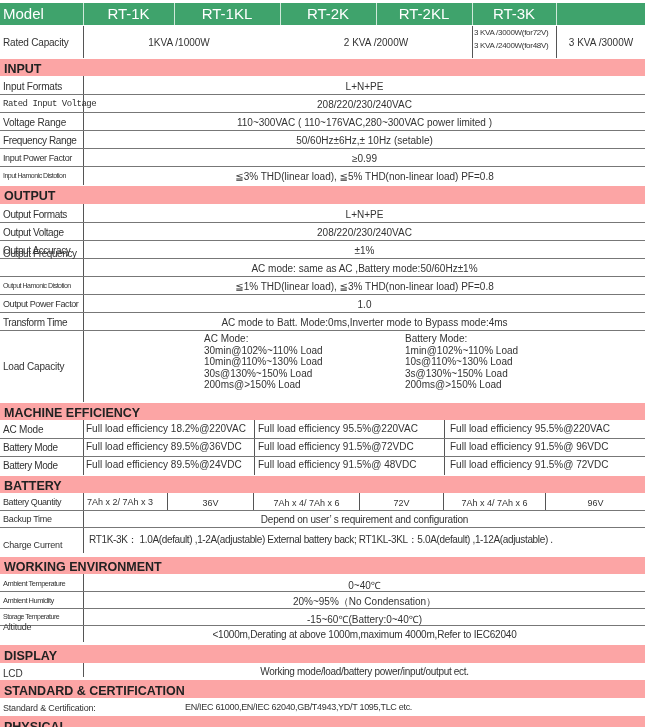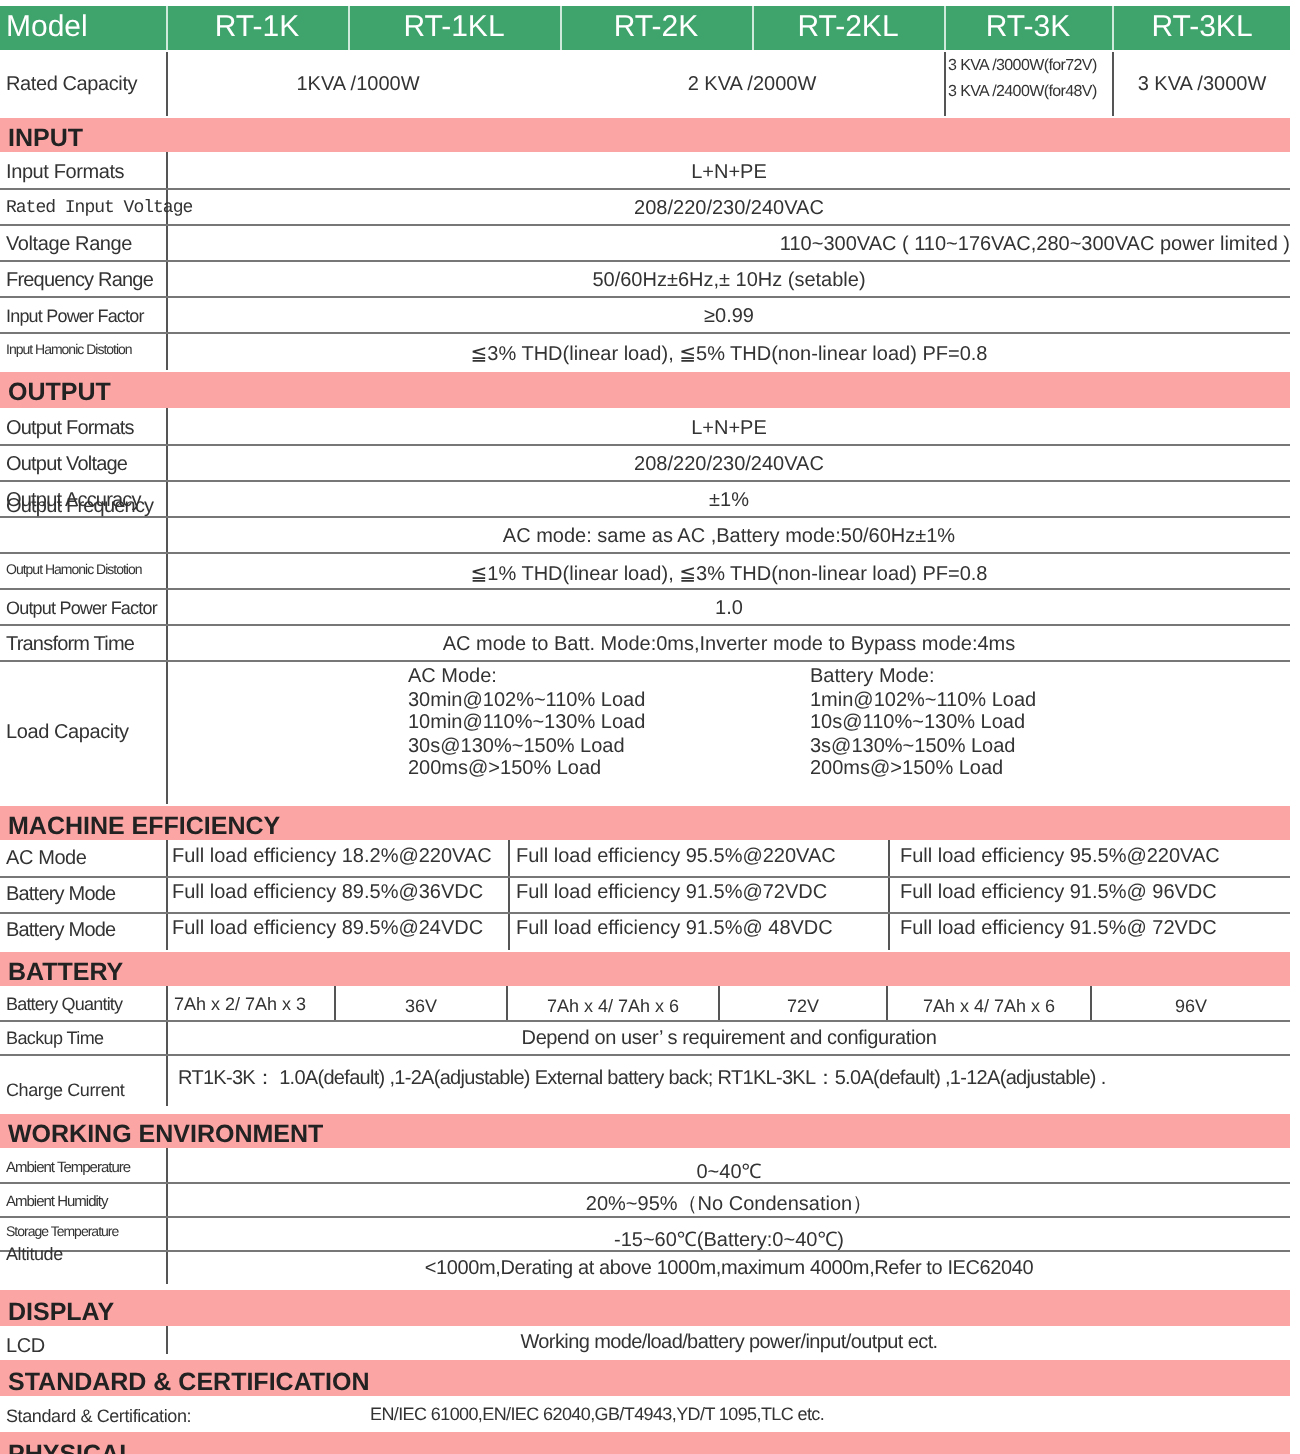--- a/index.html
+++ b/index.html
@@ -31,21 +31,20 @@
 </head>
 <body>
 
 <div class="hdr">
   <div class="hdr-cell" style="left:0;width:82px;text-align:left;padding-left:3px;font-size:15px;">Model</div>
   <div class="hdr-cell" style="left:84px;width:89px;text-align:center;">RT-1K</div>
   <div class="hdr-cell" style="left:175px;width:104px;">RT-1KL</div>
   <div class="hdr-cell" style="left:281px;width:94px;">RT-2K</div>
   <div class="hdr-cell" style="left:377px;width:94px;">RT-2KL</div>
   <div class="hdr-cell" style="left:473px;width:82px;">RT-3K</div>
-  <div class="hdr-cell" style="left:557px;width:88px;">RT-3KL</div>
 </div>
 <div class="hdr-div" style="left:83px;top:3px;"></div>
 <div class="hdr-div" style="left:174px;top:3px;"></div>
 <div class="hdr-div" style="left:280px;top:3px;"></div>
 <div class="hdr-div" style="left:376px;top:3px;"></div>
 <div class="hdr-div" style="left:472px;top:3px;"></div>
 <div class="hdr-div" style="left:556px;top:3px;"></div>
 
 <div class="lbl s10" style="top:37px;">Rated Capacity</div>
 <div class="vline" style="left:83px;top:26px;height:32px;"></div>
@@ -64,21 +63,21 @@
 
 <div class="lbl s10" style="top:81px;">Input Formats</div>
 <div class="val s10" style="left:84px;width:561px;top:81px;">L+N+PE</div>
 <div class="rowline" style="top:94px;"></div>
 
 <div class="lbl s9" style="top:99px;letter-spacing:-0.5px;font-family:Liberation Mono, monospace;">Rated Input Voltage</div>
 <div class="val s10" style="left:84px;width:561px;top:99px;">208/220/230/240VAC</div>
 <div class="rowline" style="top:112px;"></div>
 
 <div class="lbl s10" style="top:117px;">Voltage Range</div>
-<div class="val s10" style="left:84px;width:561px;top:117px;text-align:right;">110~300VAC ( 110~176VAC,280~300VAC  power limited )</div>
+<div class="val s10" style="left:84px;width:561px;top:117px;">110~300VAC ( 110~176VAC,280~300VAC  power limited )</div>
 <div class="rowline" style="top:130px;"></div>
 
 <div class="lbl s10" style="top:135px;letter-spacing:-0.4px;">Frequency Range</div>
 <div class="val s10" style="left:84px;width:561px;top:135px;">50/60Hz±6Hz,± 10Hz (setable)</div>
 <div class="rowline" style="top:148px;"></div>
 
 <div class="lbl s9" style="top:153px;letter-spacing:-0.4px;">Input Power Factor</div>
 <div class="val s10" style="left:84px;width:561px;top:153px;">≥0.99</div>
 <div class="rowline" style="top:166px;"></div>
 

